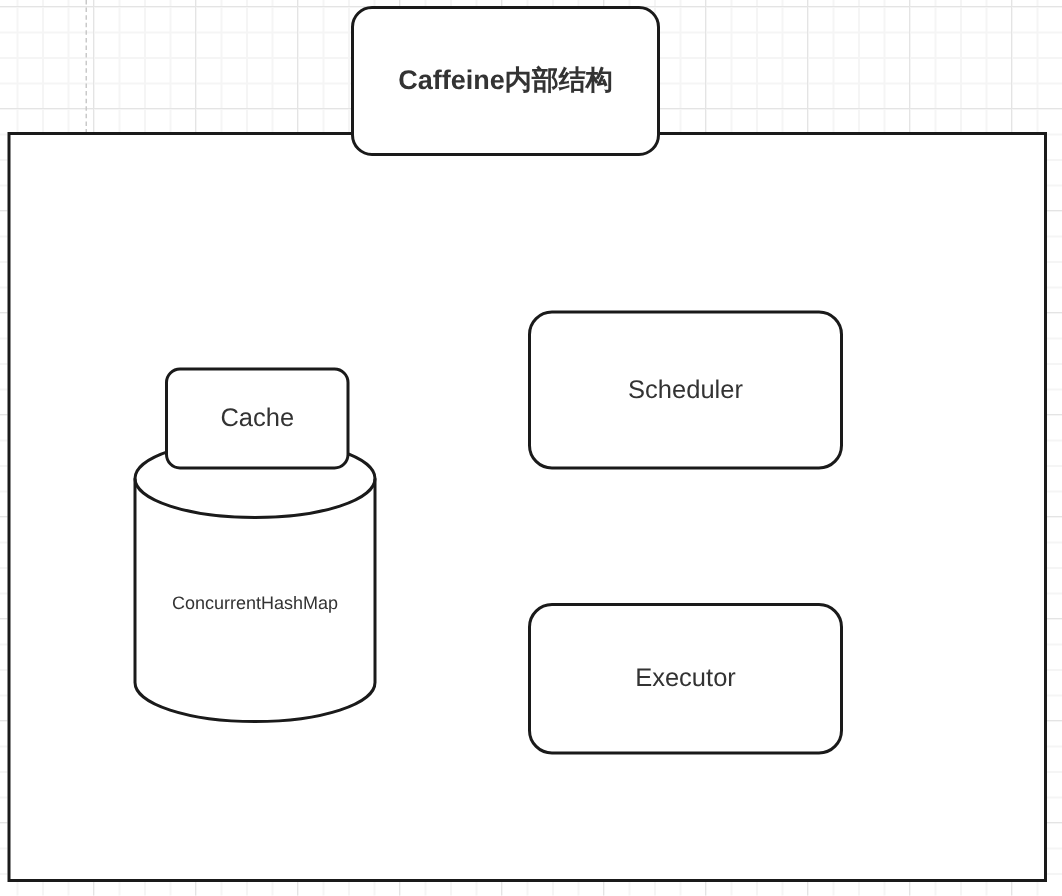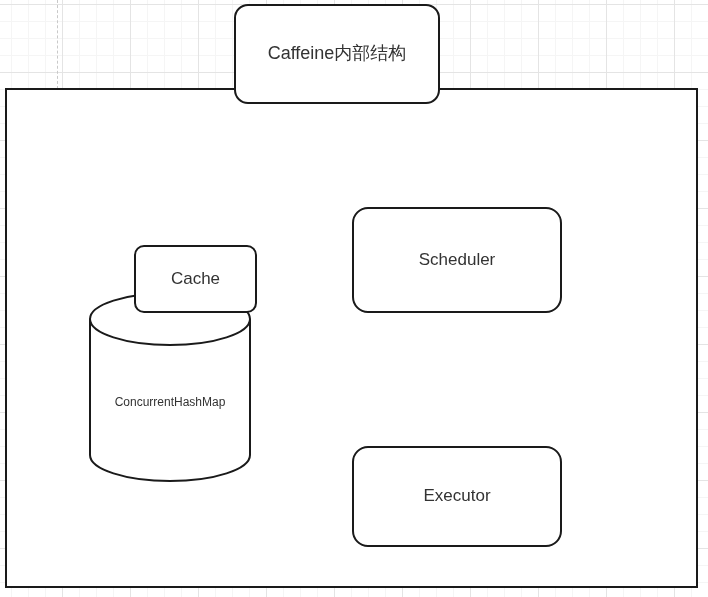--- a/index.html
+++ b/index.html
@@ -58,46 +58,45 @@
     box-sizing: border-box;
   }
   .title-box {
     left: 234px;
     top: 4px;
     width: 206px;
     height: 100px;
     border-radius: 14px;
     font-size: 18px;
     z-index: 4;
+    font-weight: bold;
   }
   .cache-box {
     left: 110px;
     top: 245px;
     width: 123px;
     height: 68px;
     border-radius: 10px;
     z-index: 3;
-    margin-left: 24px;
   }
   .scheduler-box {
     left: 352px;
     top: 207px;
     width: 210px;
     height: 106px;
     border-radius: 16px;
     z-index: 2;
   }
   .executor-box {
     left: 352px;
     top: 402px;
     width: 210px;
     height: 101px;
     border-radius: 16px;
     z-index: 2;
-    margin-top: 44px;
   }
   .cylinder {
     position: absolute;
     left: 88px;
     top: 291px;
     width: 164px;
     height: 192px;
     z-index: 2;
   }
   .cylinder-label {

